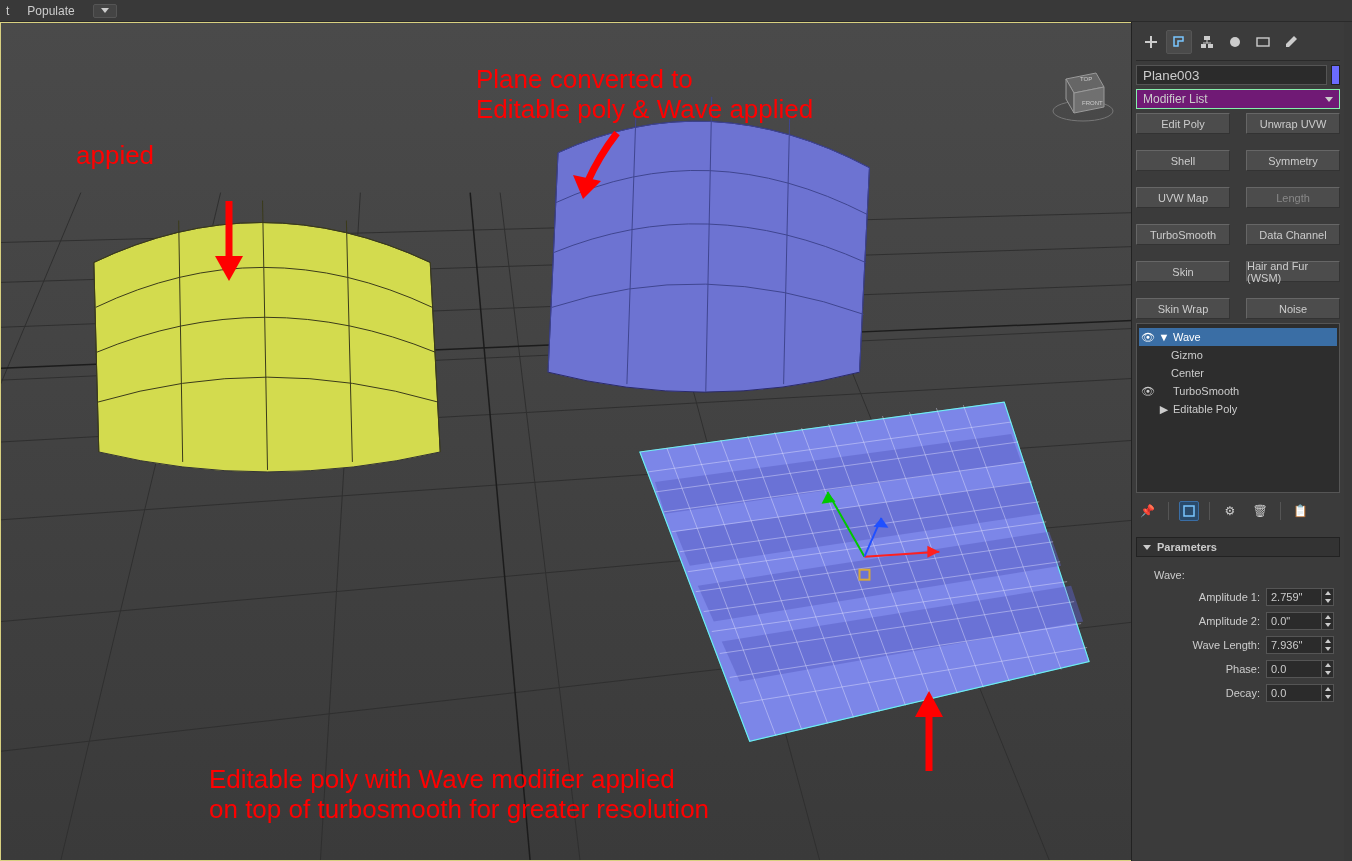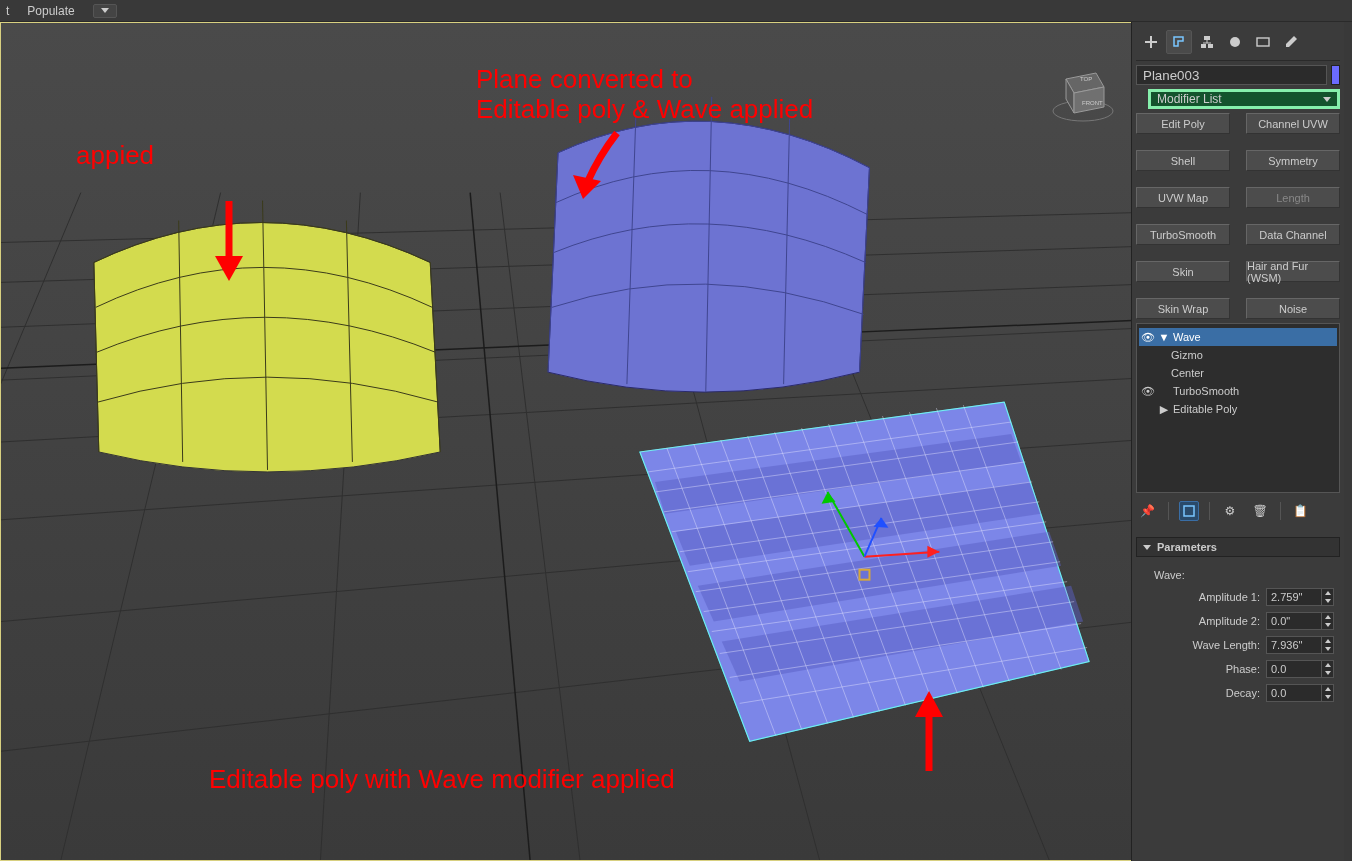--- a/index.html
+++ b/index.html
@@ -26,21 +26,21 @@
 .ann { position:absolute; color:#ff0000; font-family: Arial, sans-serif; font-size:26px; line-height:1.15; font-weight:400; }
 .arrow-svg { position:absolute; overflow:visible; }
 
 
 .iconrow { display:flex; align-items:center; gap:2px; padding:4px 2px 6px 2px; border-bottom:1px solid #2a2a2a; }
 .iconrow .tab { width:26px; height:24px; display:flex; align-items:center; justify-content:center; border:1px solid transparent; border-radius:2px; }
 .iconrow .tab.active { background:#4a4a4a; border-color:#555; }
 .objname { display:flex; gap:4px; align-items:center; }
 .objname input { flex:1; background:#2b2b2b; border:1px solid #555; color:#ccc; height:20px; padding:0 6px; }
 .obj-color { width:20px; height:20px; background:#6b6bff; border:1px solid #222; }
-.modlist-select { background:#14532d; border:3px solid #86efac; color:#ccc; height:20px; padding:0 6px; display:flex; align-items:center; justify-content:space-between;margin-left:12px; }
+.modlist-select { background:#701a75; border:1px solid #86efac; color:#ccc; height:20px; padding:0 6px; display:flex; align-items:center; justify-content:space-between; }
 .modlist-select .tri{ width:0;height:0;border-left:4px solid transparent;border-right:4px solid transparent;border-top:5px solid #ccc;}
 .btn-grid { display:grid; grid-template-columns: 1fr 1fr; gap:16px; }
 .btn { background:#4c4c4c; border:1px solid #333; border-top-color:#666; border-left-color:#666; color:#ccc; height:21px; font-size:11px; display:flex; align-items:center; justify-content:center; cursor:pointer; border-radius:1px; }
 .btn.disabled { color:#888; }
 .stack { background:#2d2d2d; border:1px solid #555; height:170px; padding:4px 2px; font-size:11px; }
 .stack .row { display:flex; align-items:center; height:18px; padding:0 2px; gap:4px;}
 .stack .row.sel { background:#3a6ea5; color:#fff; }
 .stack .indent { padding-left:32px;text-align:right; }
 .stack .eye { width:14px; display:inline-flex; justify-content:center;}
 .stack .expand { width:10px; display:inline-flex; justify-content:center;}
@@ -206,20 +206,21 @@
     <div>Plane converted to</div>
     <div>Editable poly &amp; Wave applied</div>
   </div>
   <svg class="arrow-svg" style="left:558px; top:108px;" width="80" height="80">
     <path d="M58 2 Q40 25 28 52" stroke="#ff0000" stroke-width="7" fill="none"></path>
     <polygon points="24,68 14,44 42,50" fill="#ff0000"></polygon>
   </svg>
 
   <div class="ann" style="left:208px; top:742px;">
     <div>Editable poly with Wave modifier applied</div>
+    <div>on top of turbosmooth for greater resolution</div>
   </div>
   <svg class="arrow-svg" style="left:900px; top:664px;" width="60" height="84">
     <line x1="28" y1="84" x2="28" y2="24" stroke="#ff0000" stroke-width="7"></line>
     <polygon points="28,4 14,30 42,30" fill="#ff0000"></polygon>
   </svg>
 </div>
 
 <div class="sidepanel">
 
   <div class="iconrow">
@@ -265,21 +266,21 @@
     <div class="obj-color"></div>
   </div>
 
   <div class="modlist-select">
     <span>Modifier List</span>
       <span class="tri"></span>
   </div>
 
   <div class="btn-grid">
     <div class="btn">Edit Poly</div>
-    <div class="btn">Channel UVW</div>
+    <div class="btn">Unwrap UVW</div>
     <div class="btn">Shell</div>
     <div class="btn">Symmetry</div>
     <div class="btn">UVW Map</div>
     <div class="btn disabled">Length</div>
     <div class="btn">TurboSmooth</div>
     <div class="btn">Data Channel</div>
     <div class="btn">Skin</div>
     <div class="btn">Hair and Fur (WSM)</div>
     <div class="btn">Skin Wrap</div>
     <div class="btn">Noise</div>

